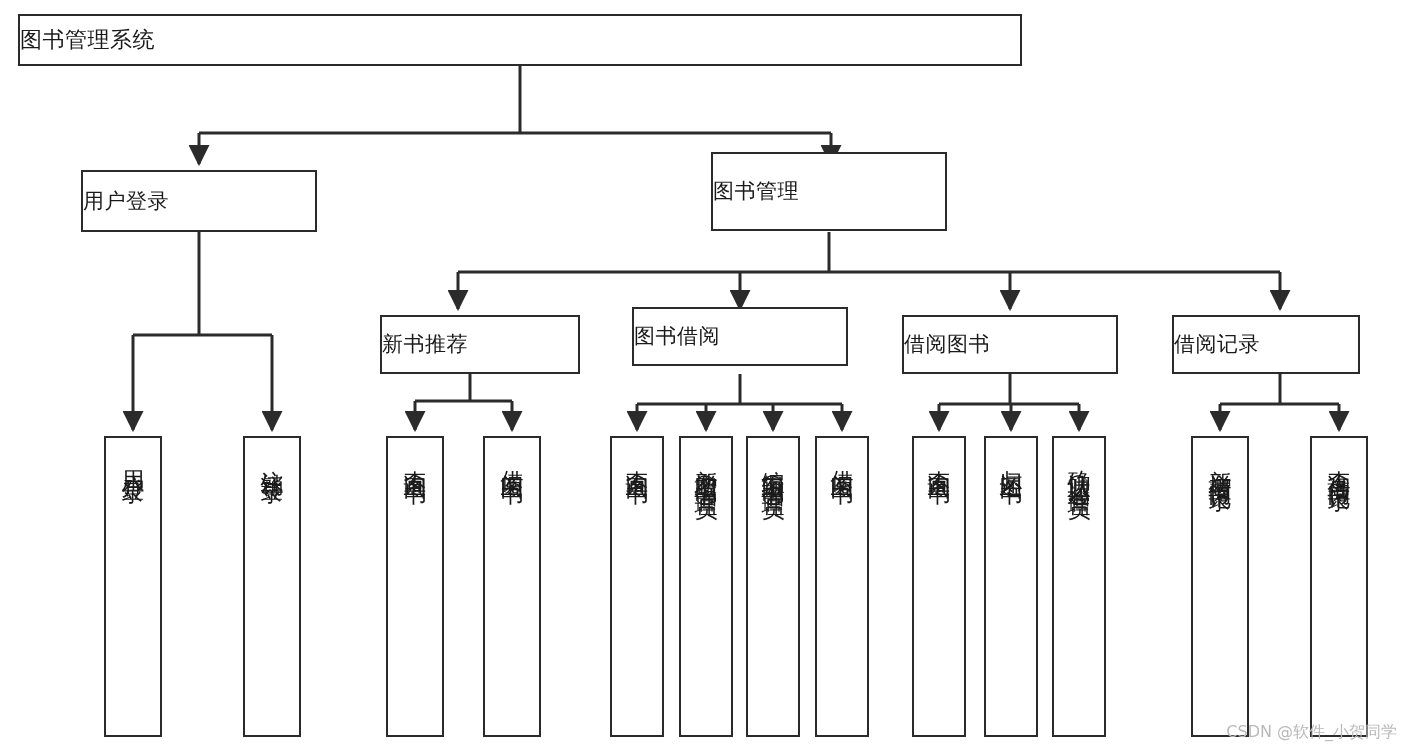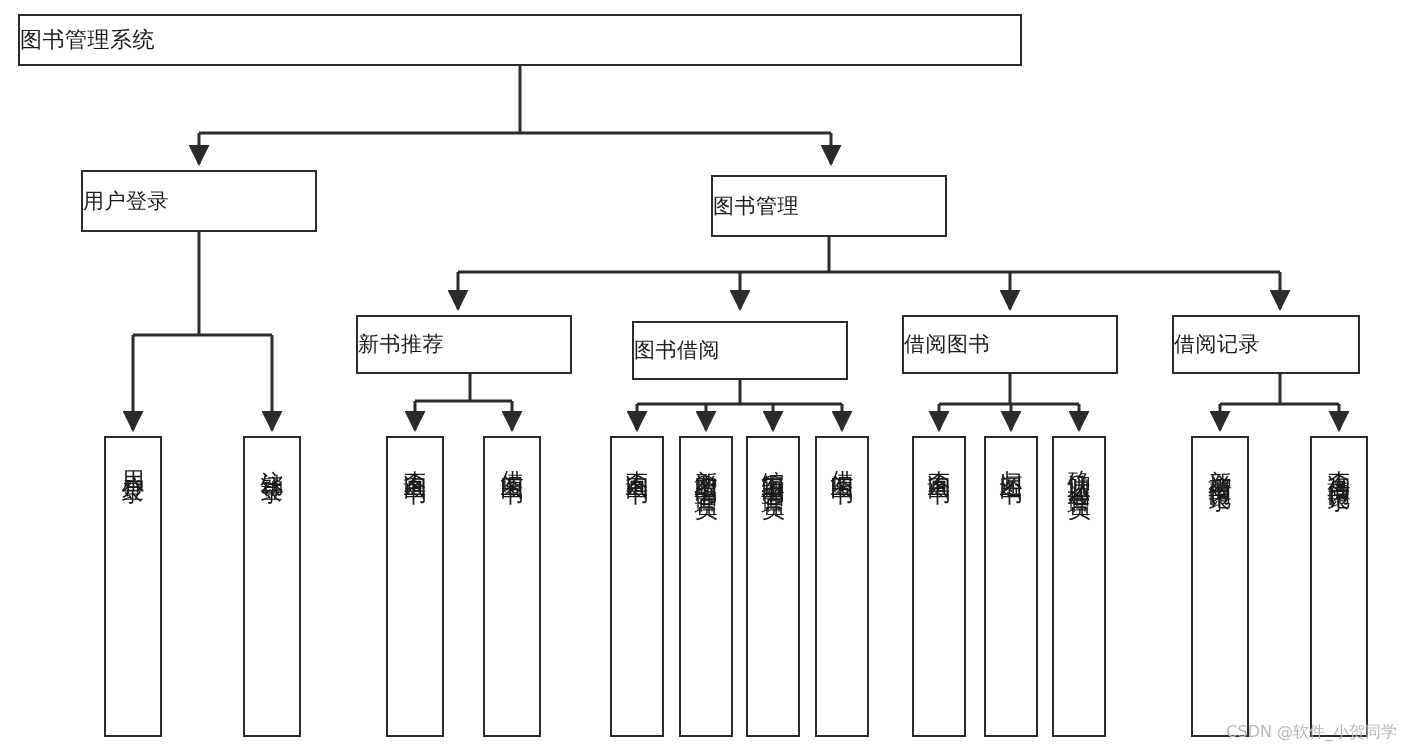--- a/index.html
+++ b/index.html
@@ -128,28 +128,28 @@
     </g>
   </svg>
 
   <div class="node horiz root" style="left:18px; top:14px; width:1004px; height:52px;">
     <span class="lbl">图书管理系统</span>
   </div>
 
   <div class="node horiz" style="left:81px; top:170px; width:236px; height:62px;">
     <span class="lbl">用户登录</span>
   </div>
-  <div class="node horiz" style="left:711px; top:175px; width:236px; height:62px;">
+  <div class="node horiz" style="left:711px; top:152px; width:236px; height:79px;">
     <span class="lbl">图书管理</span>
   </div>
 
-  <div class="node horiz" style="left:356px; top:315px; width:216px; height:59px;">
+  <div class="node horiz" style="left:380px; top:315px; width:200px; height:59px;">
     <span class="lbl">新书推荐</span>
   </div>
-  <div class="node horiz" style="left:632px; top:321px; width:216px; height:59px;">
+  <div class="node horiz" style="left:632px; top:307px; width:216px; height:59px;">
     <span class="lbl">图书借阅</span>
   </div>
   <div class="node horiz" style="left:902px; top:315px; width:216px; height:59px;">
     <span class="lbl">借阅图书</span>
   </div>
   <div class="node horiz" style="left:1172px; top:315px; width:188px; height:59px;">
     <span class="lbl">借阅记录</span>
   </div>
 
   <div class="node vert" style="left:104px; top:436px; width:58px; height:301px;">

